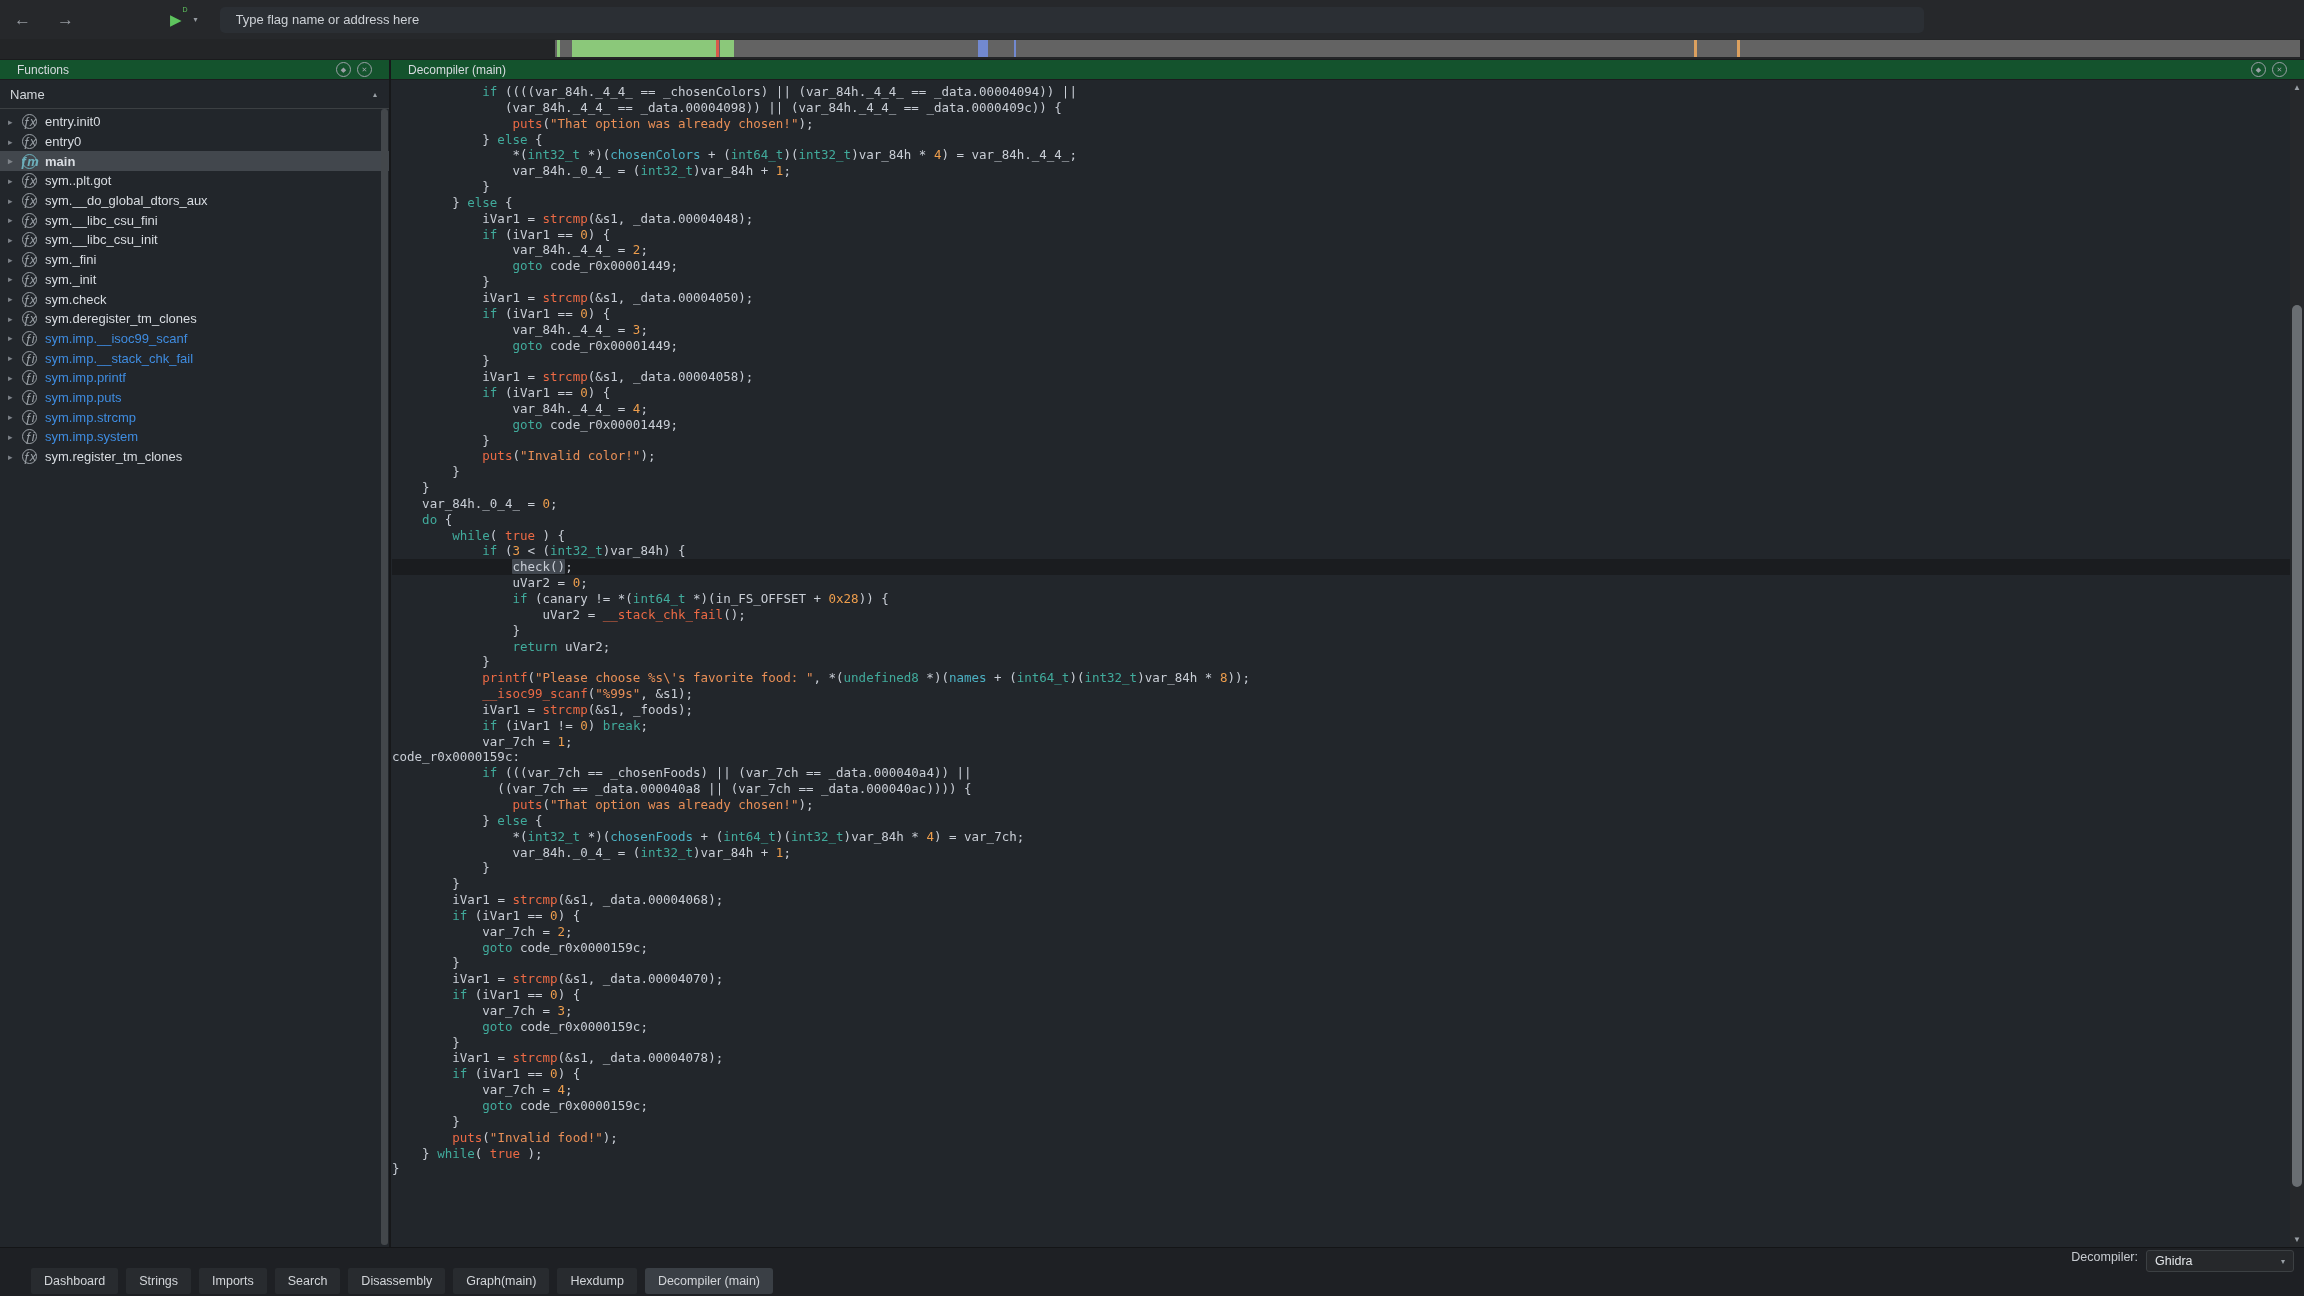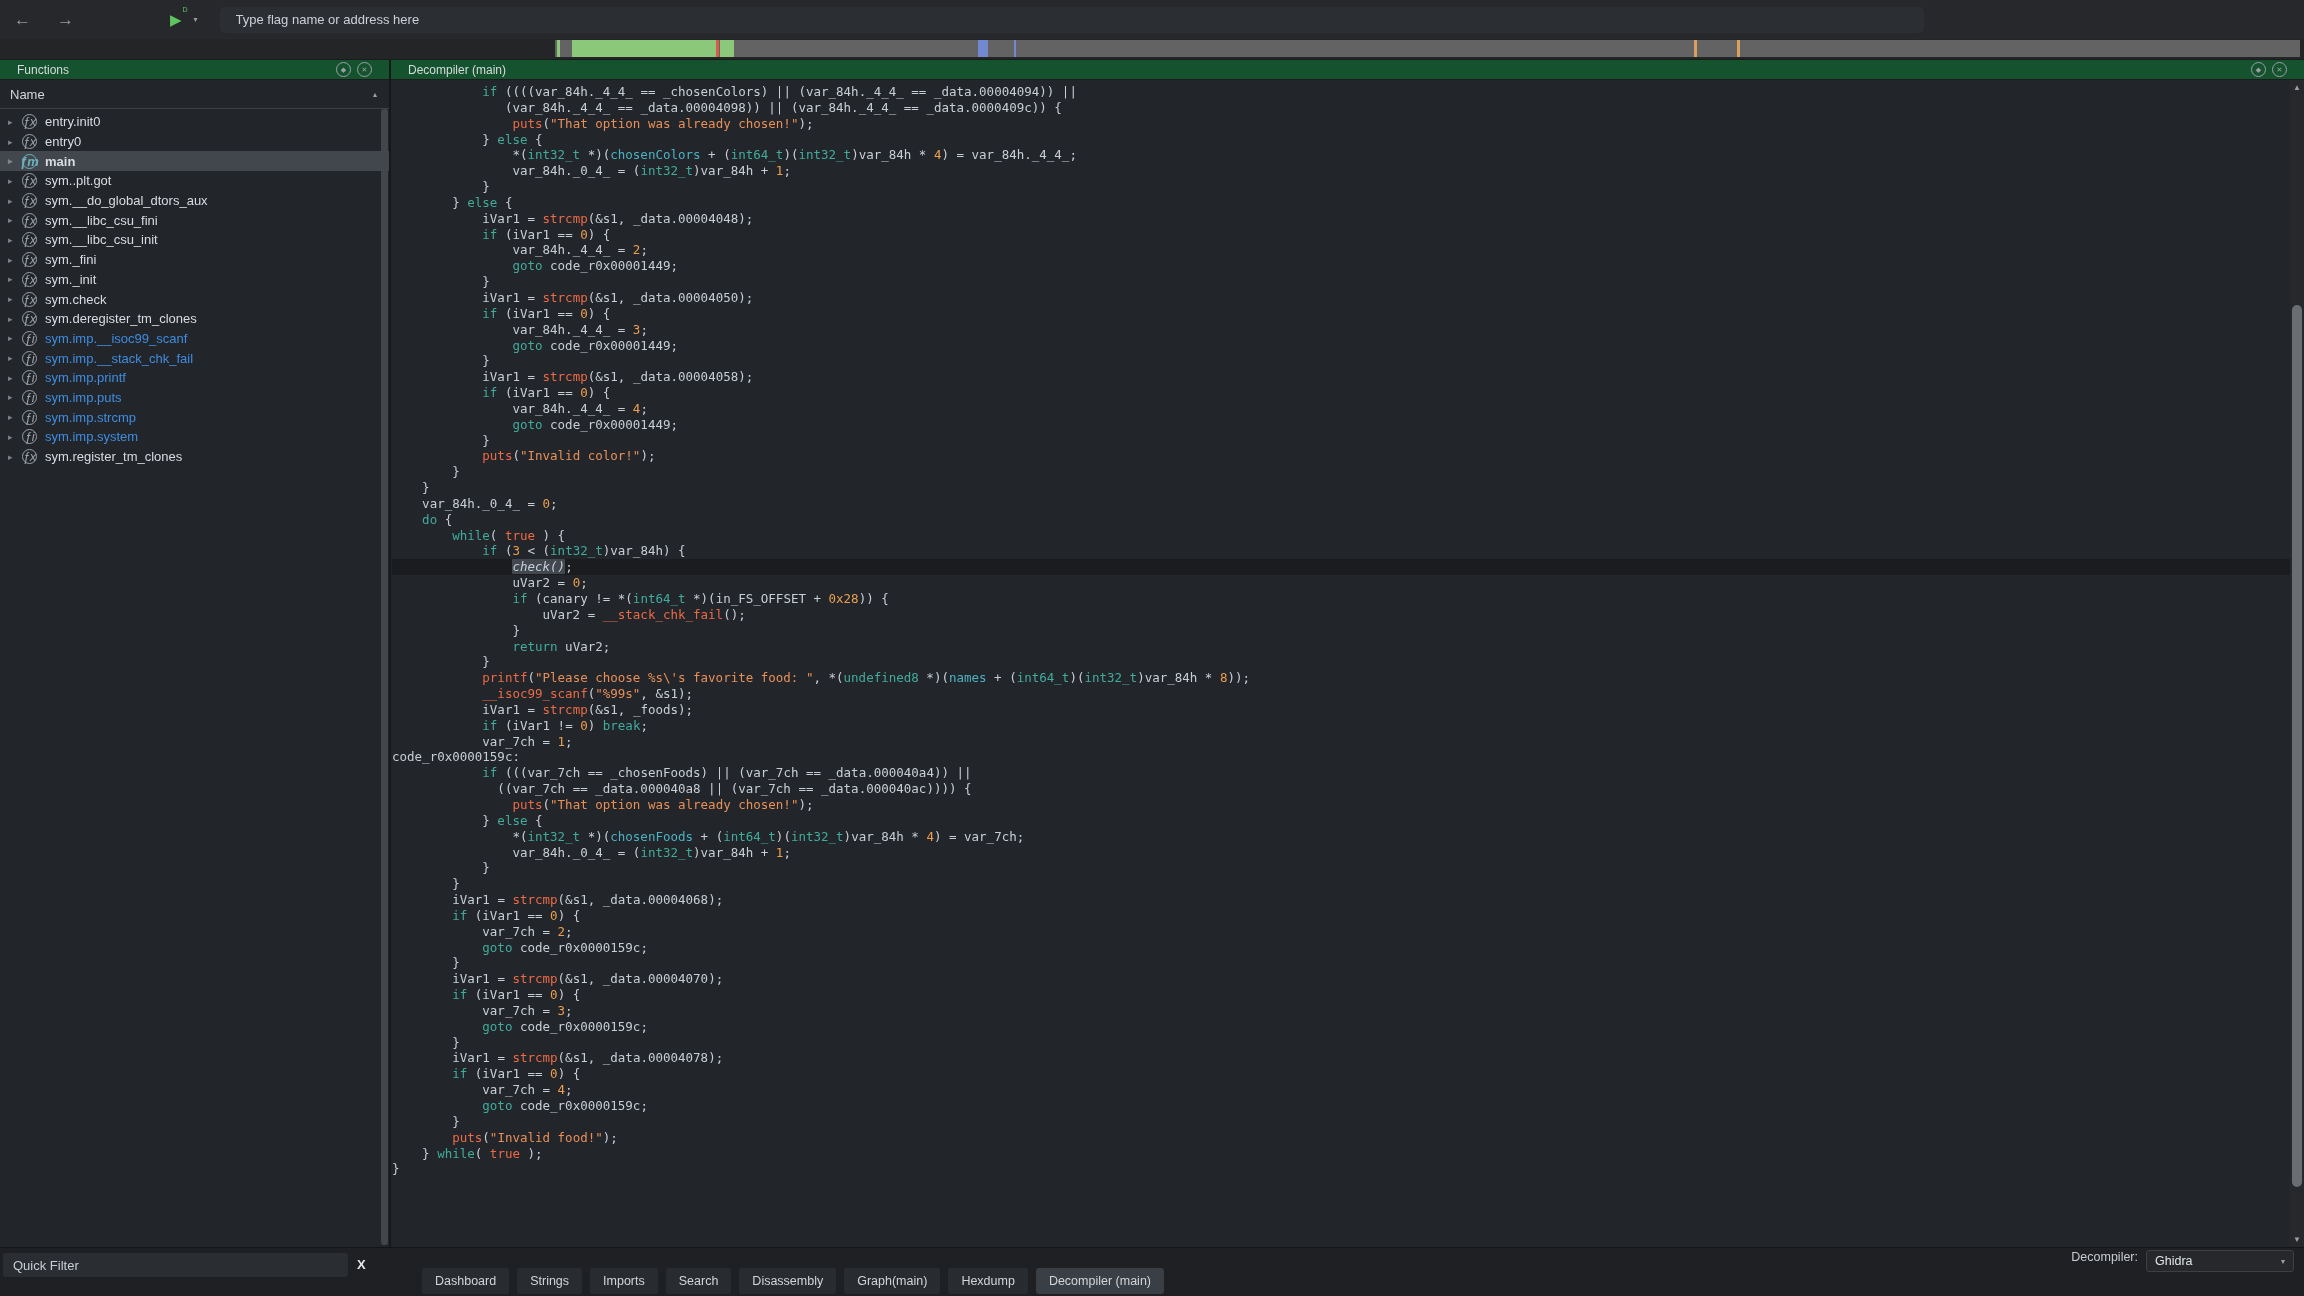--- a/index.html
+++ b/index.html
@@ -47,21 +47,21 @@
            font-size:13px;display:flex;align-items:center;justify-content:center;margin-right:8px;
            font-style:italic;flex:none;}
   .fn-icon.fm{border-color:#6db0bc;color:#6db0bc;}
   .fn-scrollbar{position:absolute;right:1px;top:49px;bottom:2px;width:7px;background:#43474b;border-radius:3px;}
   
   .code-wrap{flex:1;position:relative;overflow:hidden;}
   .code{position:absolute;left:1px;top:4px;right:16px;font-family:"DejaVu Sans Mono",monospace;
         font-size:12.5px;color:var(--pln);white-space:pre;}
   .code-line{height:15.85px;line-height:15.85px;}
   .code-line.hl{background:#1a1c1f;margin-right:-1900px;}
-  .word-hl{background:#424850;border-radius:1px;font-style:italic;}
+  .word-hl{background:#424850;border-radius:1px;}
   .kw{color:var(--kw);} .fn{color:var(--fn);} .str{color:var(--str);}
   .num{color:var(--num);} .gl{color:var(--gl);} .ct{color:var(--fn);} .pln{color:var(--pln);}
   
   .scrollbar{position:absolute;right:0;top:0;bottom:0;width:14px;background:#26282b;}
   .sb-arrow{position:absolute;left:0;width:14px;text-align:center;font-size:8px;color:#9aa0a6;}
   .sb-up{top:3px;} .sb-down{bottom:3px;}
   .sb-thumb{position:absolute;left:2px;width:10px;top:225px;height:882px;background:#6a6e72;border-radius:5px;}
   
   .bottom{height:48px;background:#1e2024;border-top:1px solid #141517;display:flex;}
   .bottom-left{width:391px;position:relative;flex:none;}
@@ -232,24 +232,20 @@
         <div class="scrollbar">
           <div class="sb-arrow sb-up">▲</div>
           <div class="sb-thumb"></div>
           <div class="sb-arrow sb-down">▼</div>
         </div>
       </div>
     </div>
   </div>
 
   <div class="bottom">
-    <div class="bottom-left">
-      <input class="quick-filter" placeholder="Quick Filter" style="">
-      <span class="qf-clear">X</span>
-    </div>
     <div class="bottom-right">
       <div class="footer-combo">
         <span class="footer-label">Decompiler:</span>
         <div class="combo">
           <span>Ghidra</span>
           <span class="spacer"></span>
           <span class="caret">▾</span>
         </div>
       </div>
       <div class="tabs" id="tabs">

